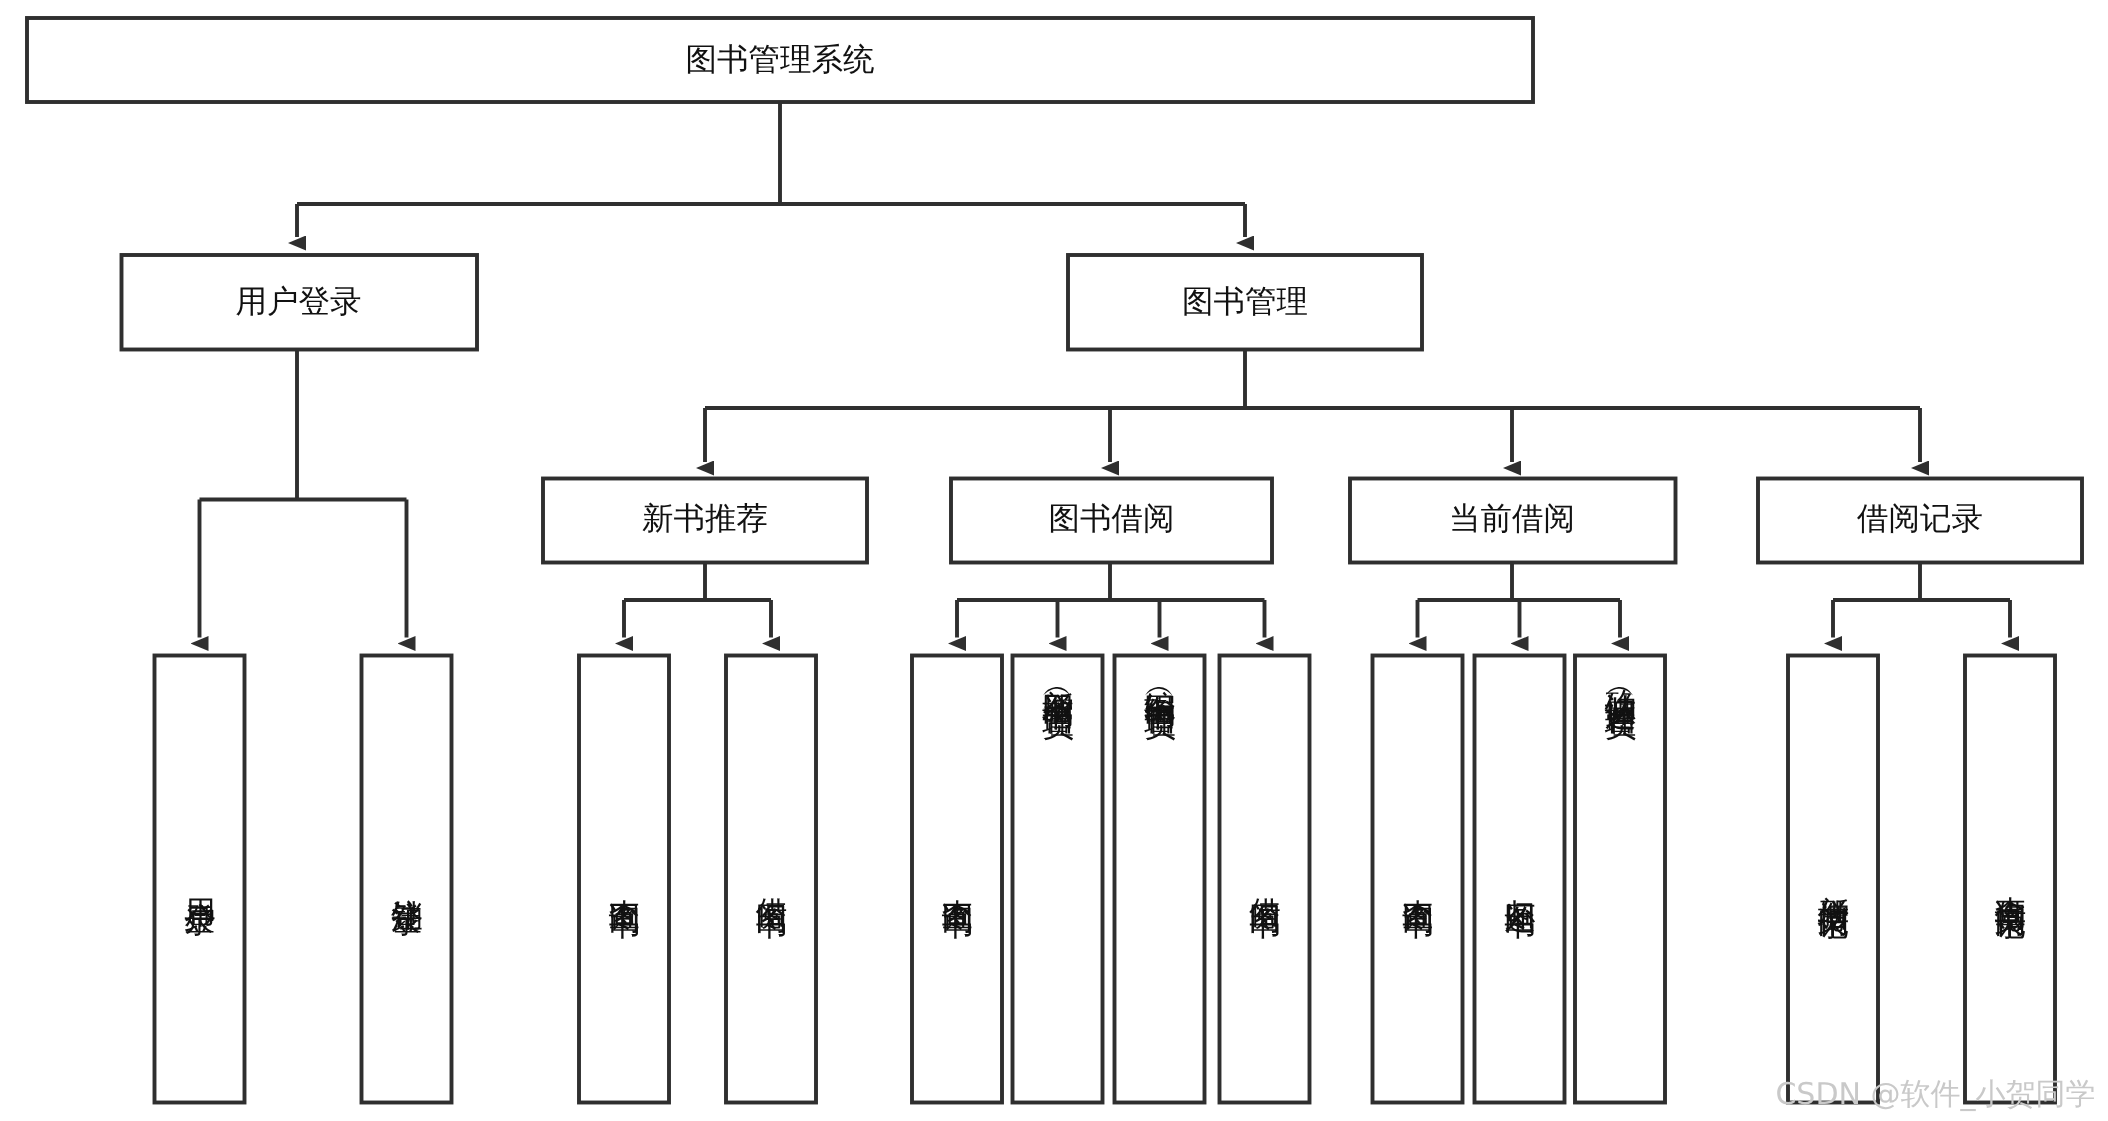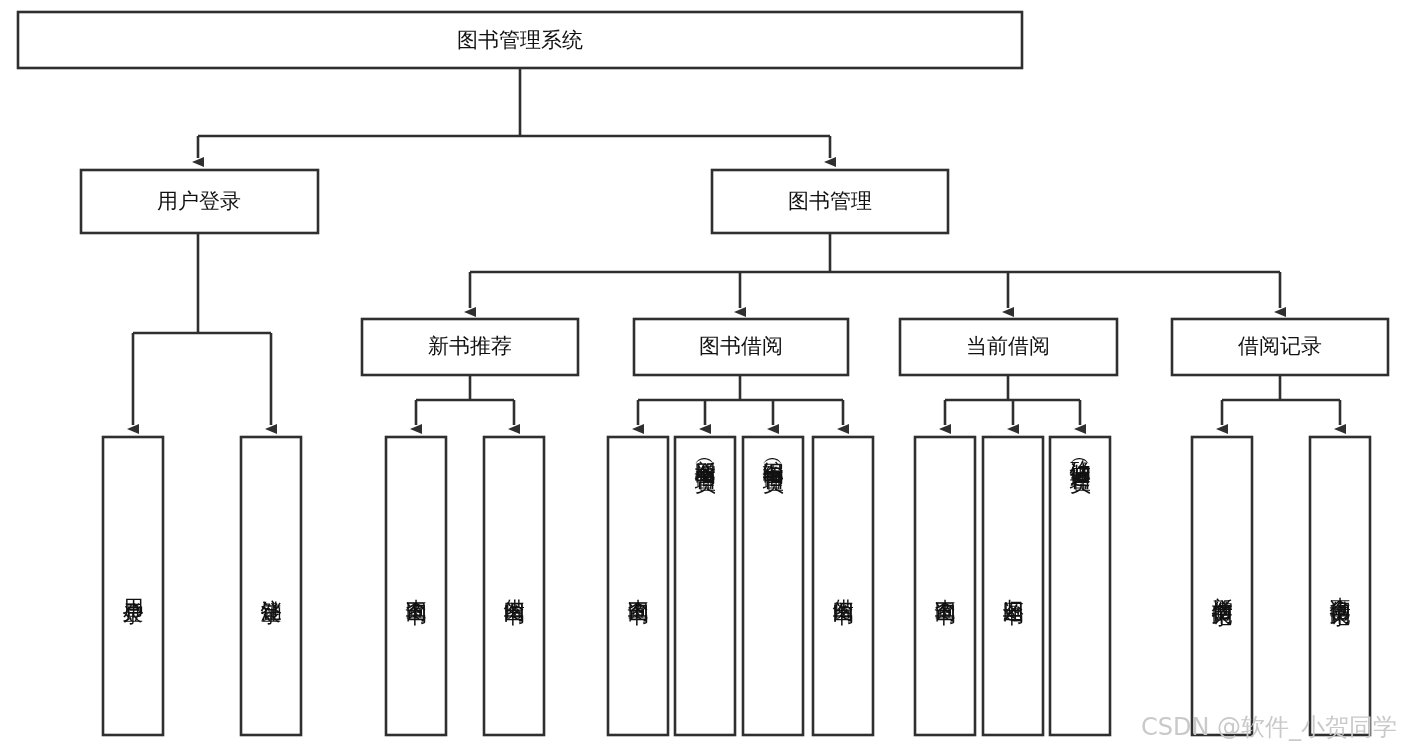--- a/index.html
+++ b/index.html
@@ -67,21 +67,21 @@
     pointer-events: none;
   }
   .vlabel.top-aligned {
     justify-content: flex-start;
   }
   #watermark {
     position: absolute;
     right: 8px;
     bottom: 4px;
     color: #c9c9c9;
-    font-size: 24px;
+    font-size: 20px;
     font-family: "DejaVu Sans", "Liberation Sans", sans-serif;
     white-space: nowrap;
     pointer-events: none;
   }
 </style>
 </head>
 <body>
 
 <div id="canvas-wrap">
 

